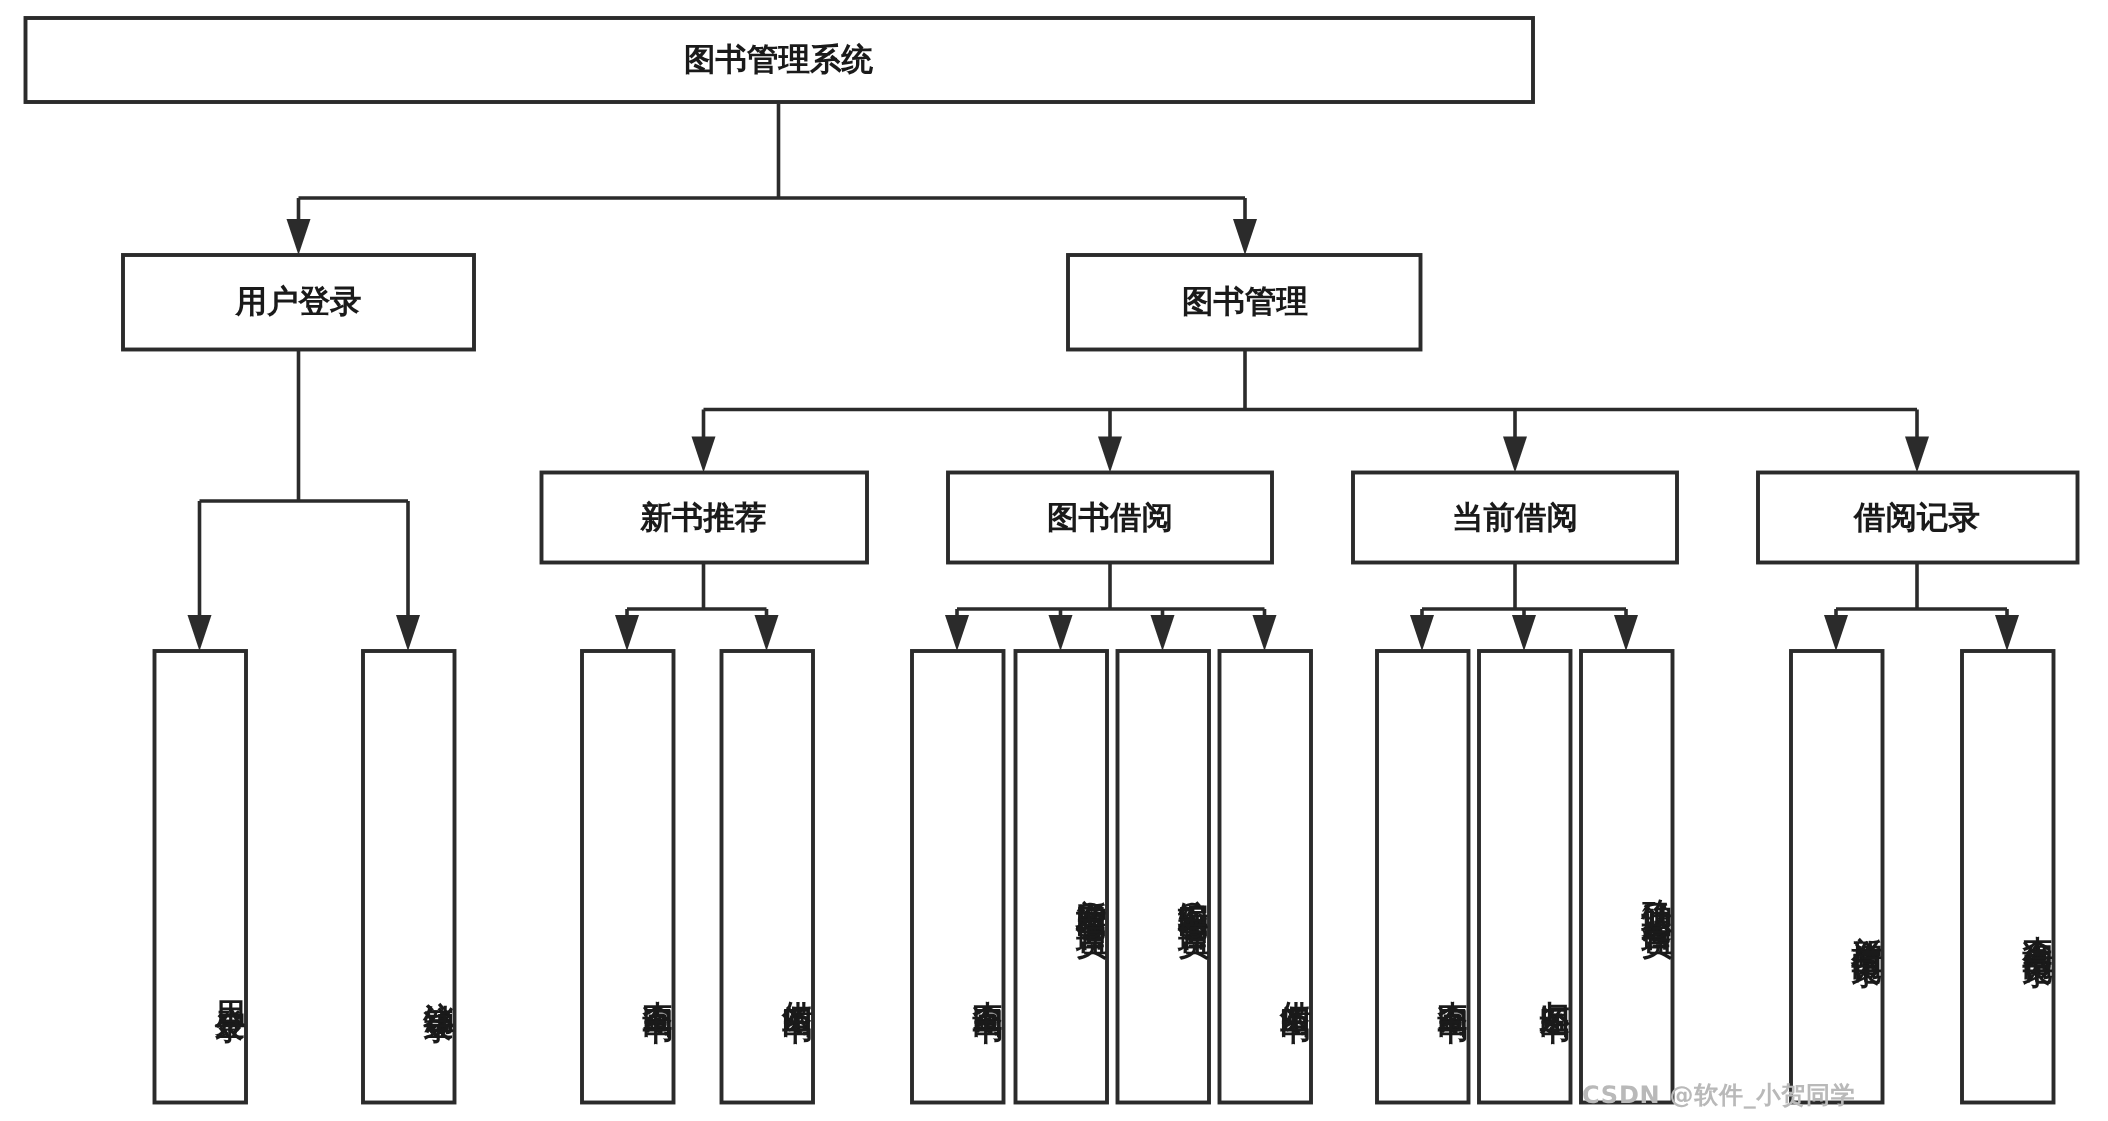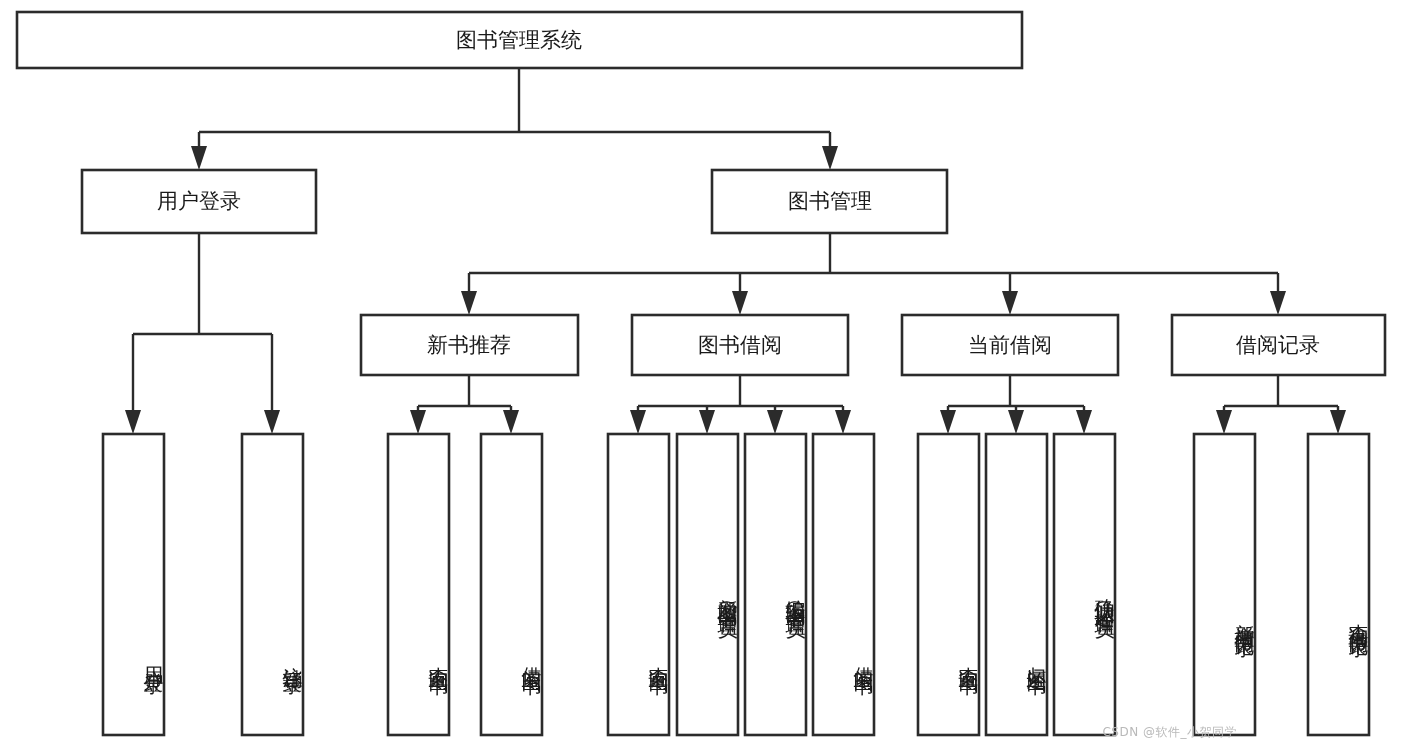--- a/index.html
+++ b/index.html
@@ -11,20 +11,21 @@
     width: 1405px;
     height: 747px;
     font-family: "DejaVu Sans", "Liberation Sans", sans-serif;
     overflow: hidden;
   }
   #diagram-root {
     position: relative;
     width: 1251px;
     height: 747px;
     background: #ffffff;
+    font-weight: bold;
   }
   svg#tree-svg {
     position: absolute;
     left: 0;
     top: 0;
     width: 1405px;
     height: 747px;
     display: block;
   }
   .node-box {
@@ -60,21 +61,21 @@
     line-height: 1.05;
     color: #1a1a1a;
     letter-spacing: 3px;
     white-space: nowrap;
     pointer-events: none;
   }
   .watermark {
     position: absolute;
     right: 14px;
     bottom: 6px;
-    font-size: 12px;
+    font-size: 16px;
     color: #b9b9b9;
     font-family: "DejaVu Sans", "Liberation Sans", sans-serif;
     letter-spacing: 0.5px;
     white-space: nowrap;
   }
 </style>
 </head>
 <body>
 
 <div id="diagram-root">

